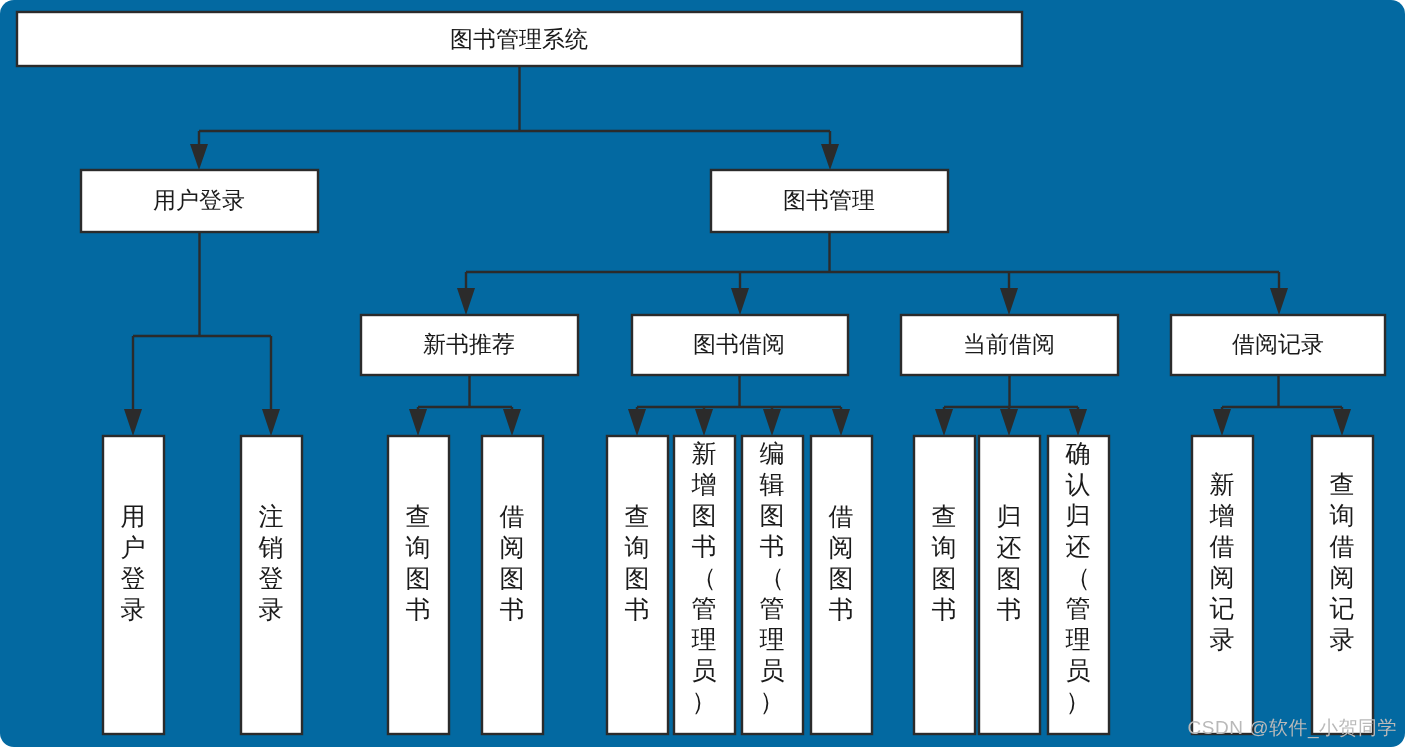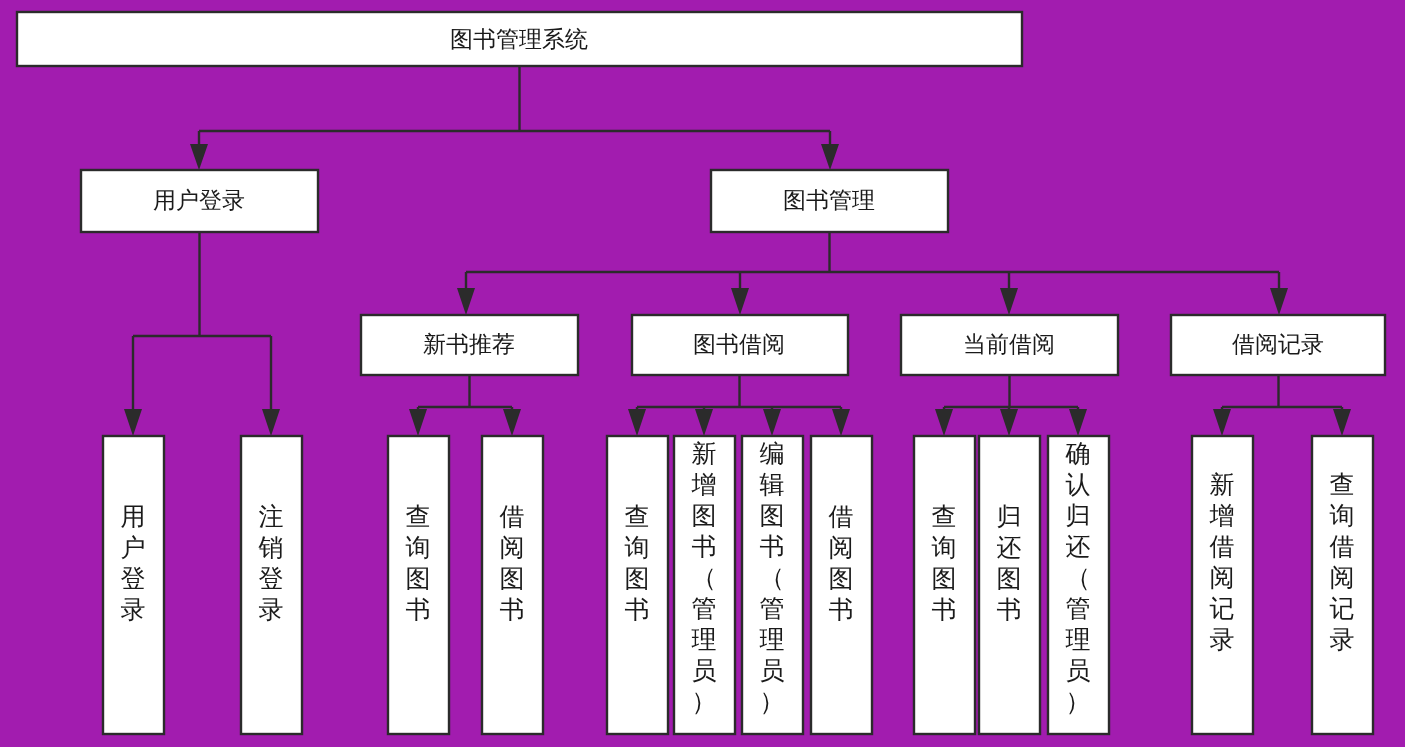--- a/index.html
+++ b/index.html
@@ -7,22 +7,23 @@
     padding: 0;
     background: #ffffff;
   }
   body {
     font-family: "Liberation Sans", "DejaVu Sans", sans-serif;
   }
   #canvas-wrap {
     position: relative;
     width: 1405px;
     height: 747px;
-    background: #a21caf;
+    background: #0369a1;
     overflow: hidden;
+    border-radius: 14px;
   }
   svg.diagram {
     position: absolute;
     top: 0;
     left: 0;
     width: 1405px;
     height: 747px;
     display: block;
   }
   .node-rect {
@@ -233,14 +234,15 @@
       <rect class="node-rect" x="1192" y="436" width="61" height="298"></rect>
       <text class="node-label-v" x="1222" y="493"><tspan x="1222" dy="0">新</tspan><tspan x="1222" dy="31">增</tspan><tspan x="1222" dy="31">借</tspan><tspan x="1222" dy="31">阅</tspan><tspan x="1222" dy="31">记</tspan><tspan x="1222" dy="31">录</tspan></text>
     </g>
     <g>
       <rect class="node-rect" x="1312" y="436" width="61" height="298"></rect>
       <text class="node-label-v" x="1342" y="493"><tspan x="1342" dy="0">查</tspan><tspan x="1342" dy="31">询</tspan><tspan x="1342" dy="31">借</tspan><tspan x="1342" dy="31">阅</tspan><tspan x="1342" dy="31">记</tspan><tspan x="1342" dy="31">录</tspan></text>
     </g>
 
   </svg>
 
+  <div class="watermark">CSDN @软件_小贺同学</div>
 
 </div>
 
 </body></html>

